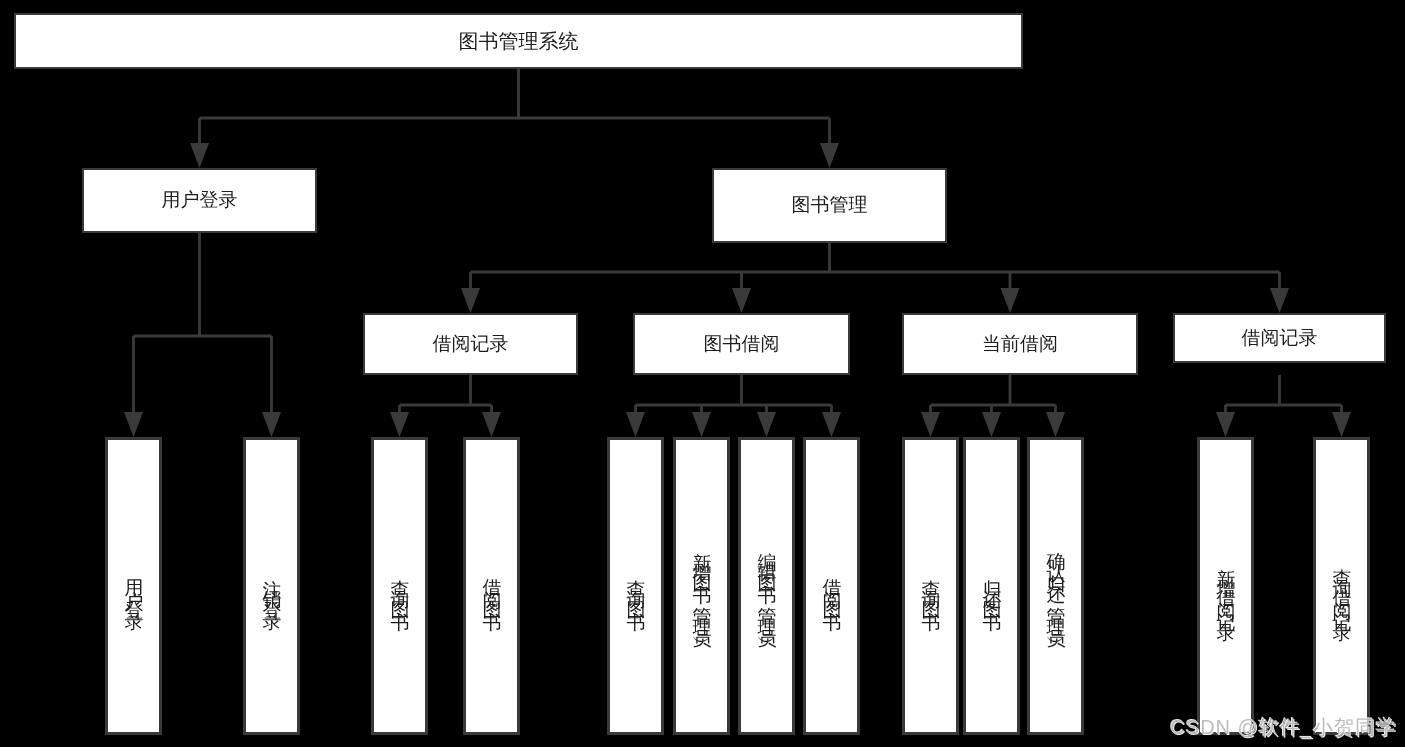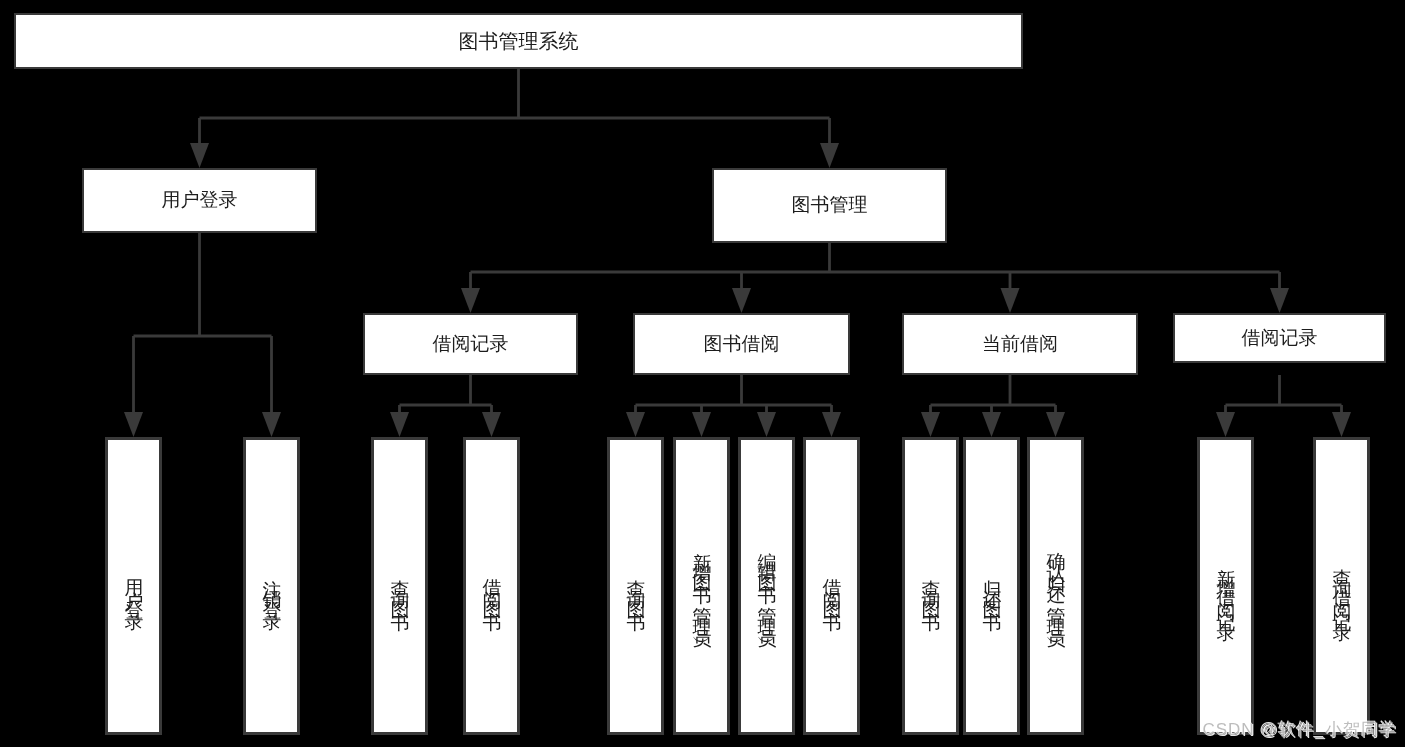--- a/index.html
+++ b/index.html
@@ -27,21 +27,21 @@
   .vtext{
     writing-mode:vertical-rl;
     text-orientation:mixed;
     letter-spacing:11px;
     font-size:19px;
     white-space:nowrap;
   }
   .watermark{
     position:absolute;
     right:8px;bottom:6px;
-    font-size:17px;
+    font-size:20px;
     color:#bdbdbd;
     letter-spacing:1px;
     text-shadow:1px 1px 0 rgba(255,255,255,.9), -1px -1px 0 rgba(255,255,255,.9);
     z-index:5;
   }
 </style>
 </head>
 <body>
 
 <div class="canvas">

